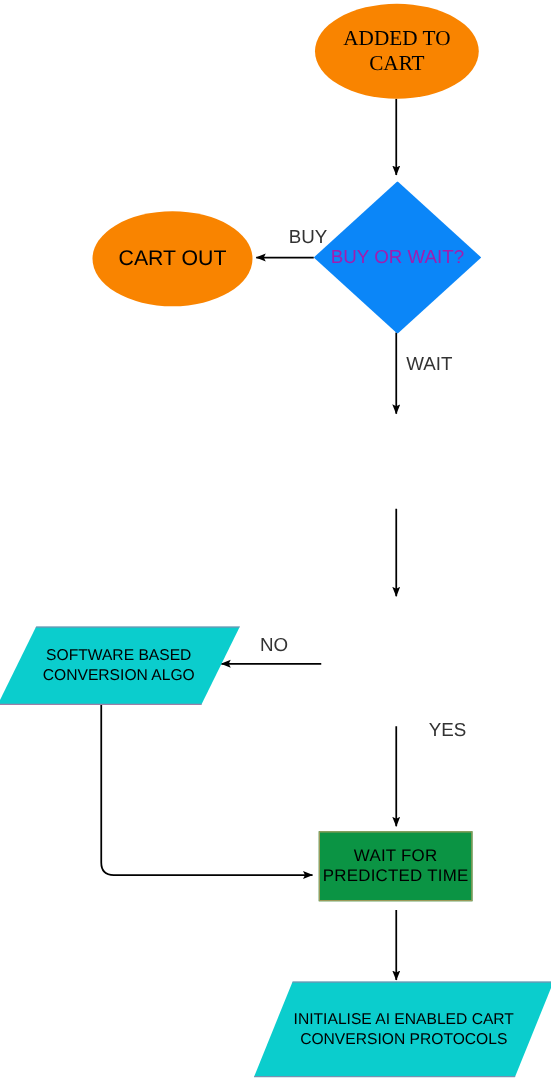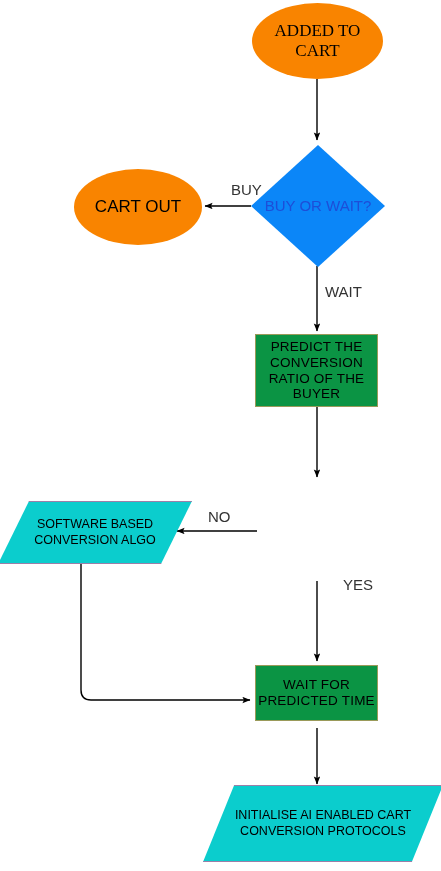--- a/index.html
+++ b/index.html
@@ -61,21 +61,21 @@
   }
   .diamond-text {
     position: absolute;
     left: 0; top: 0;
     width: 100%; height: 100%;
     display: flex;
     align-items: center;
     justify-content: center;
     text-align: center;
     font-size: 15px;
-    color: #1d4ed8;
+    color: #a21caf;
     line-height: 1.2;
   }
 
   
   .process {
     background: #0B9444;
     border: 1px solid #9a9a5a;
     font-size: 13.5px;
     letter-spacing: 0.2px;
   }
@@ -164,26 +164,20 @@
   <div class="diamond-wrap" style="left:251px; top:145px; width:134px; height:122px;">
     <div class="diamond-shape"></div>
     <div class="diamond-text">BUY
 OR WAIT?</div>
   </div>
 
   <div class="node ellipse" style="left:74px; top:169px; width:128px; height:76px;">
     <span class="lbl">CART OUT</span>
   </div>
 
-  <div class="node process" style="left:255px; top:334px; width:123px; height:73px;">
-    <span class="lbl">PREDICT THE
-CONVERSION
-RATIO OF THE
-BUYER</span>
-  </div>
 
 
   <div class="para-wrap" style="left:-2px; top:501px; width:194px; height:63px;">
     <div class="para-shape" style="clip-path: polygon(16% 0%, 100% 0%, 84% 100%, 0% 100%);"></div>
     <div class="para-text">SOFTWARE BASED
 CONVERSION ALGO</div>
   </div>
 
   <div class="node process" style="left:255px; top:665px; width:123px; height:56px;">
     <span class="lbl">WAIT FOR

